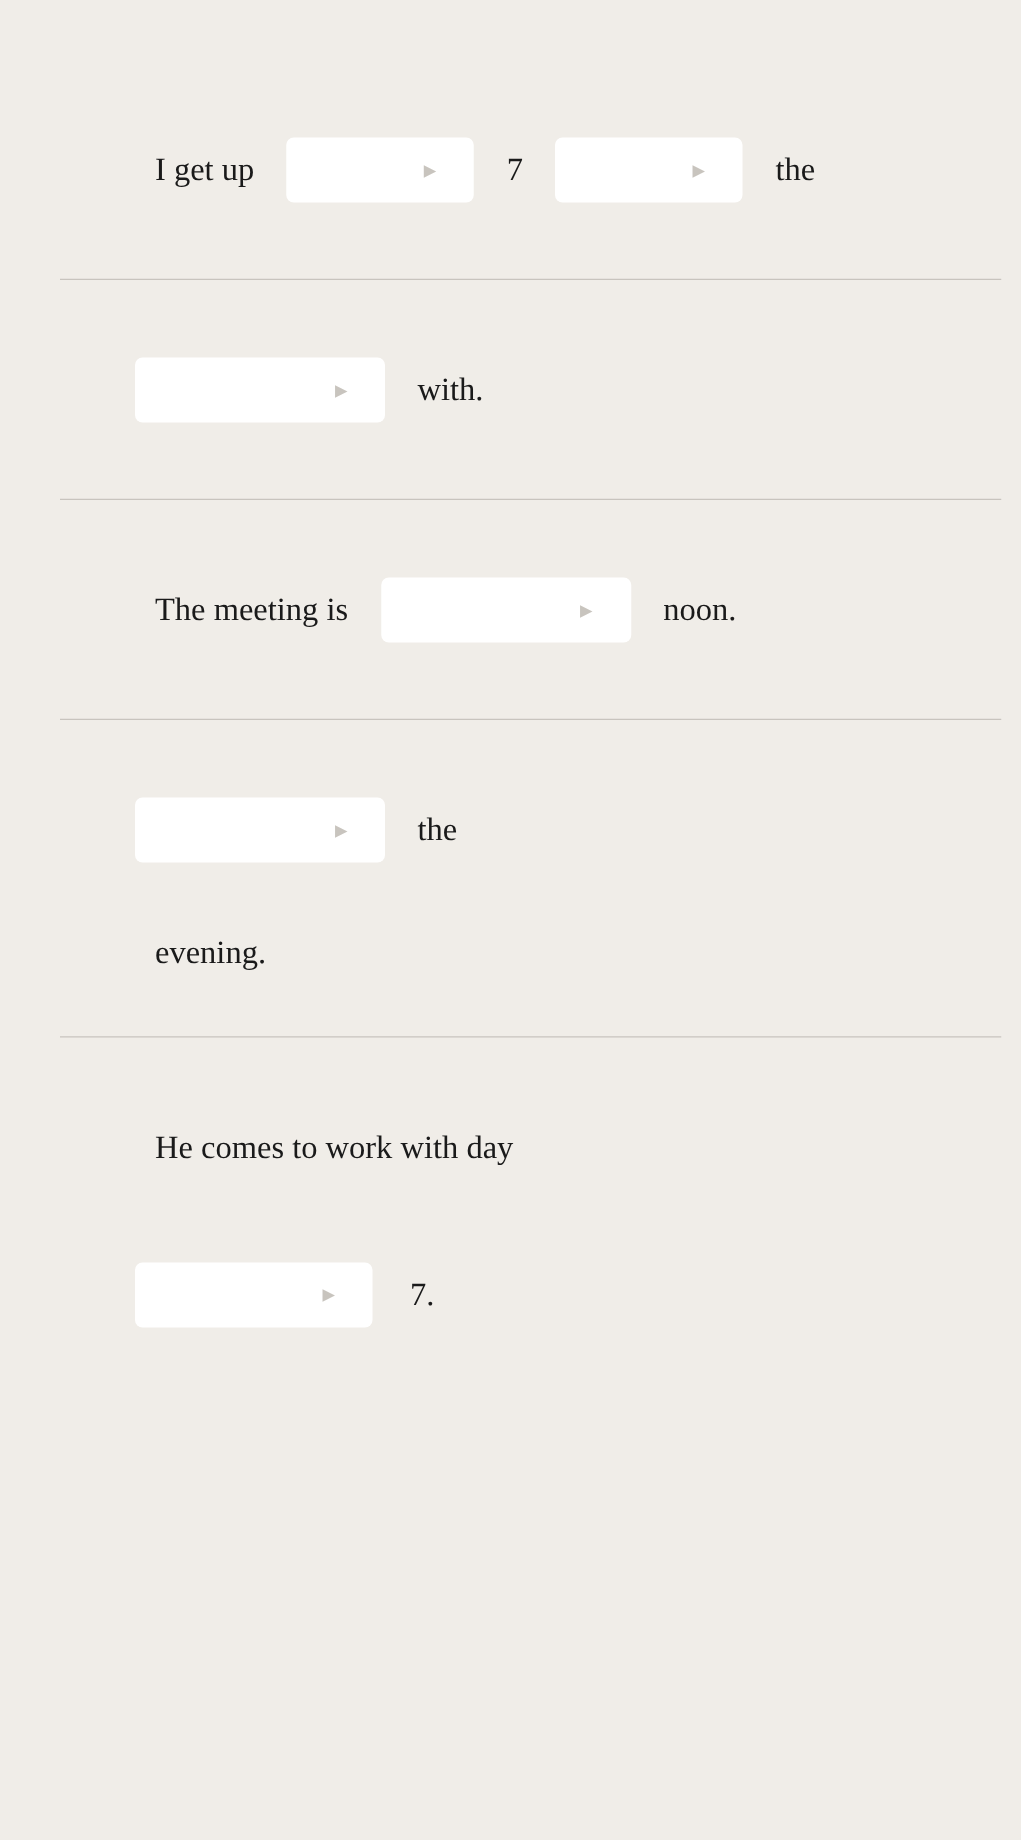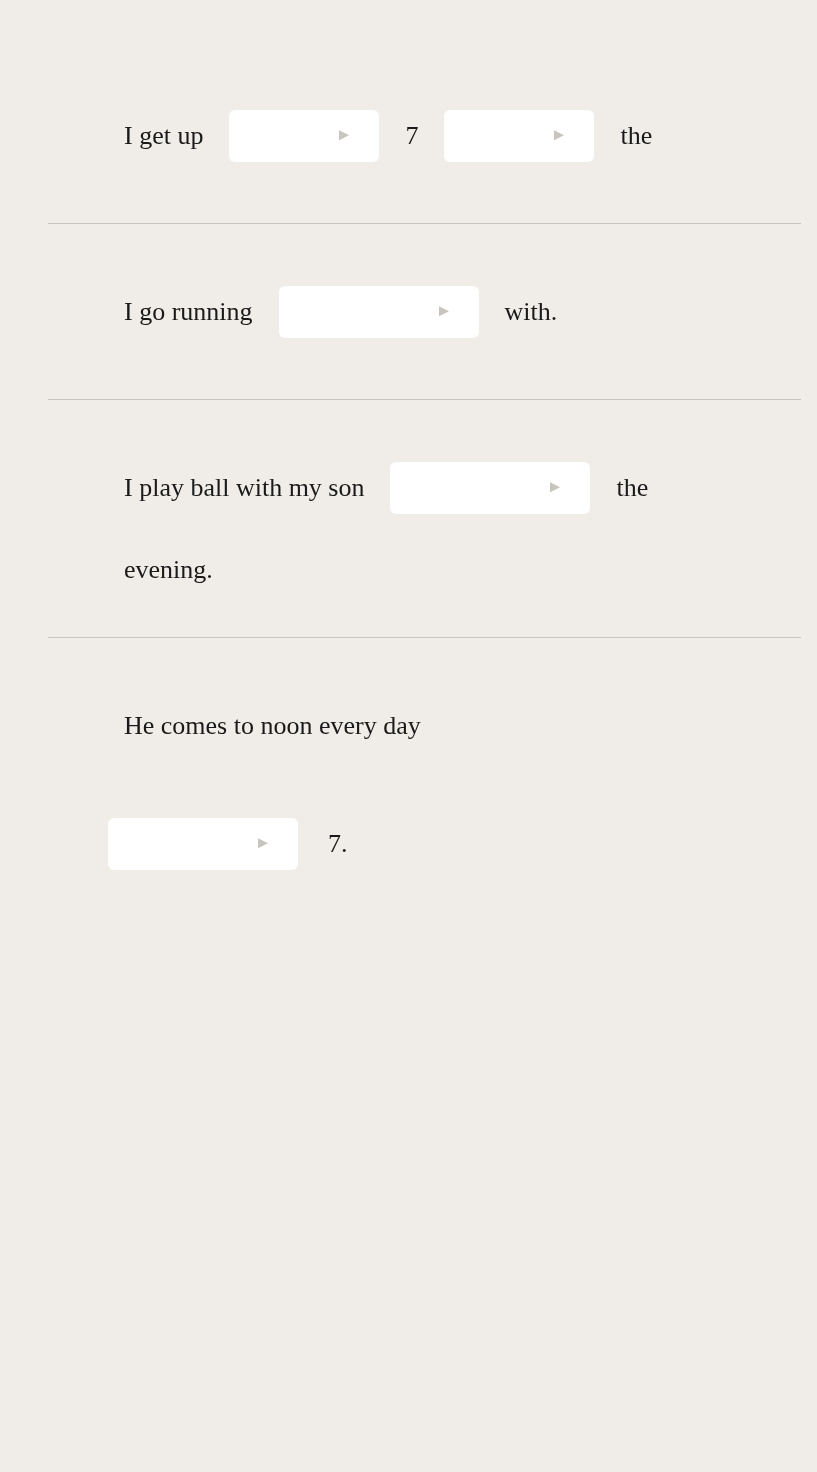--- a/index.html
+++ b/index.html
@@ -85,45 +85,52 @@
       <span class="sentence-text number-text">7</span>
       <div class="dropdown-box">
         <span class="arrow-icon"></span>
       </div>
       <span class="sentence-text">the</span>
     </div>
   </div>
 
   <div class="exercise-item">
     <div class="sentence-line">
-      <span class="sentence-text">I go running</span>
       <div class="dropdown-box dropdown-box-wide">
         <span class="arrow-icon"></span>
       </div>
       <span class="sentence-text">with.</span>
     </div>
   </div>
 
+  <div class="exercise-item">
+    <div class="sentence-line">
+      <span class="sentence-text">The meeting is</span>
+      <div class="dropdown-box dropdown-box-wide">
+        <span class="arrow-icon"></span>
+      </div>
+      <span class="sentence-text">noon.</span>
+    </div>
+  </div>
 
   <div class="exercise-item">
     <div class="sentence-line">
-      <span class="sentence-text">I play ball with my son</span>
       <div class="dropdown-box dropdown-box-wide">
         <span class="arrow-icon"></span>
       </div>
       <span class="sentence-text">the</span>
     </div>
-    <div style="">
+    <div style="margin-top: 16px;">
       <span class="sentence-text">evening.</span>
     </div>
   </div>
 
   <div class="exercise-item" style="border-bottom: none;">
     <div class="sentence-line">
-      <span class="sentence-text">He comes to noon every day</span>
+      <span class="sentence-text">He comes to work with day</span>
     </div>
     <div style="margin-top: 20px; display: flex; align-items: center; gap: 14px;">
       <div class="dropdown-box dropdown-box-wide" style="min-width: 190px;">
         <span class="arrow-icon"></span>
       </div>
       <span class="sentence-text number-text">7.</span>
     </div>
   </div>
 
 </div>

